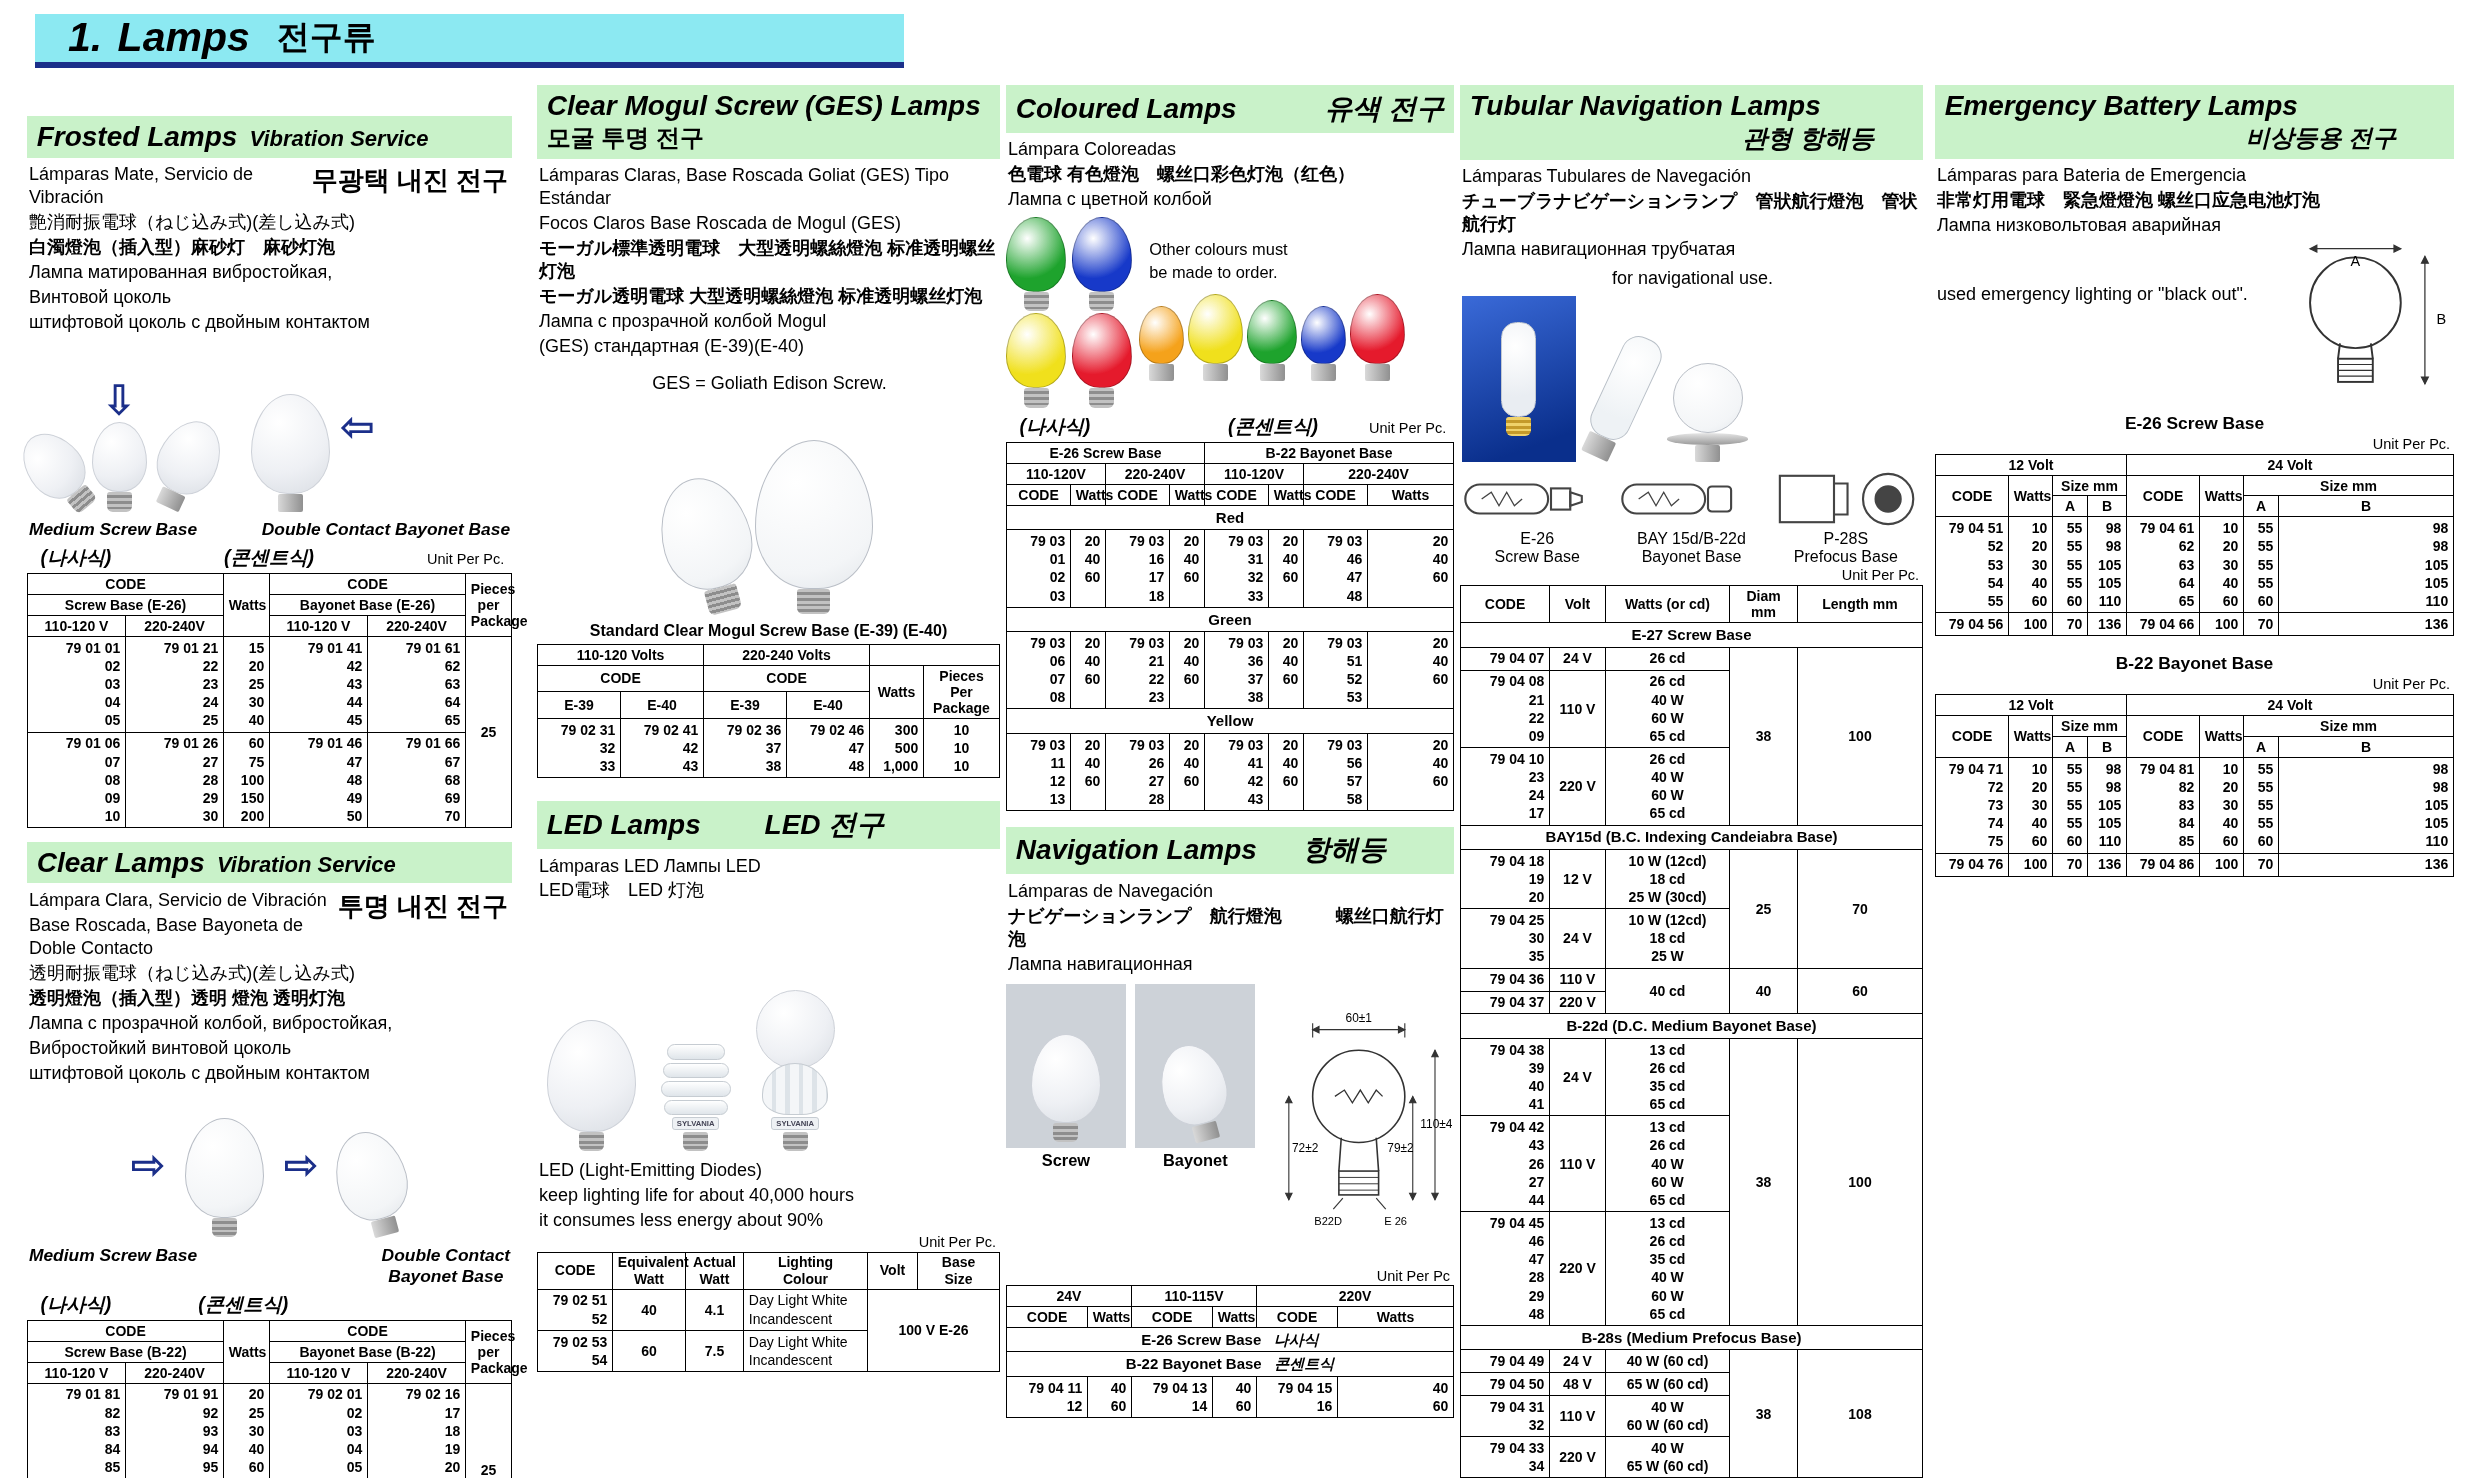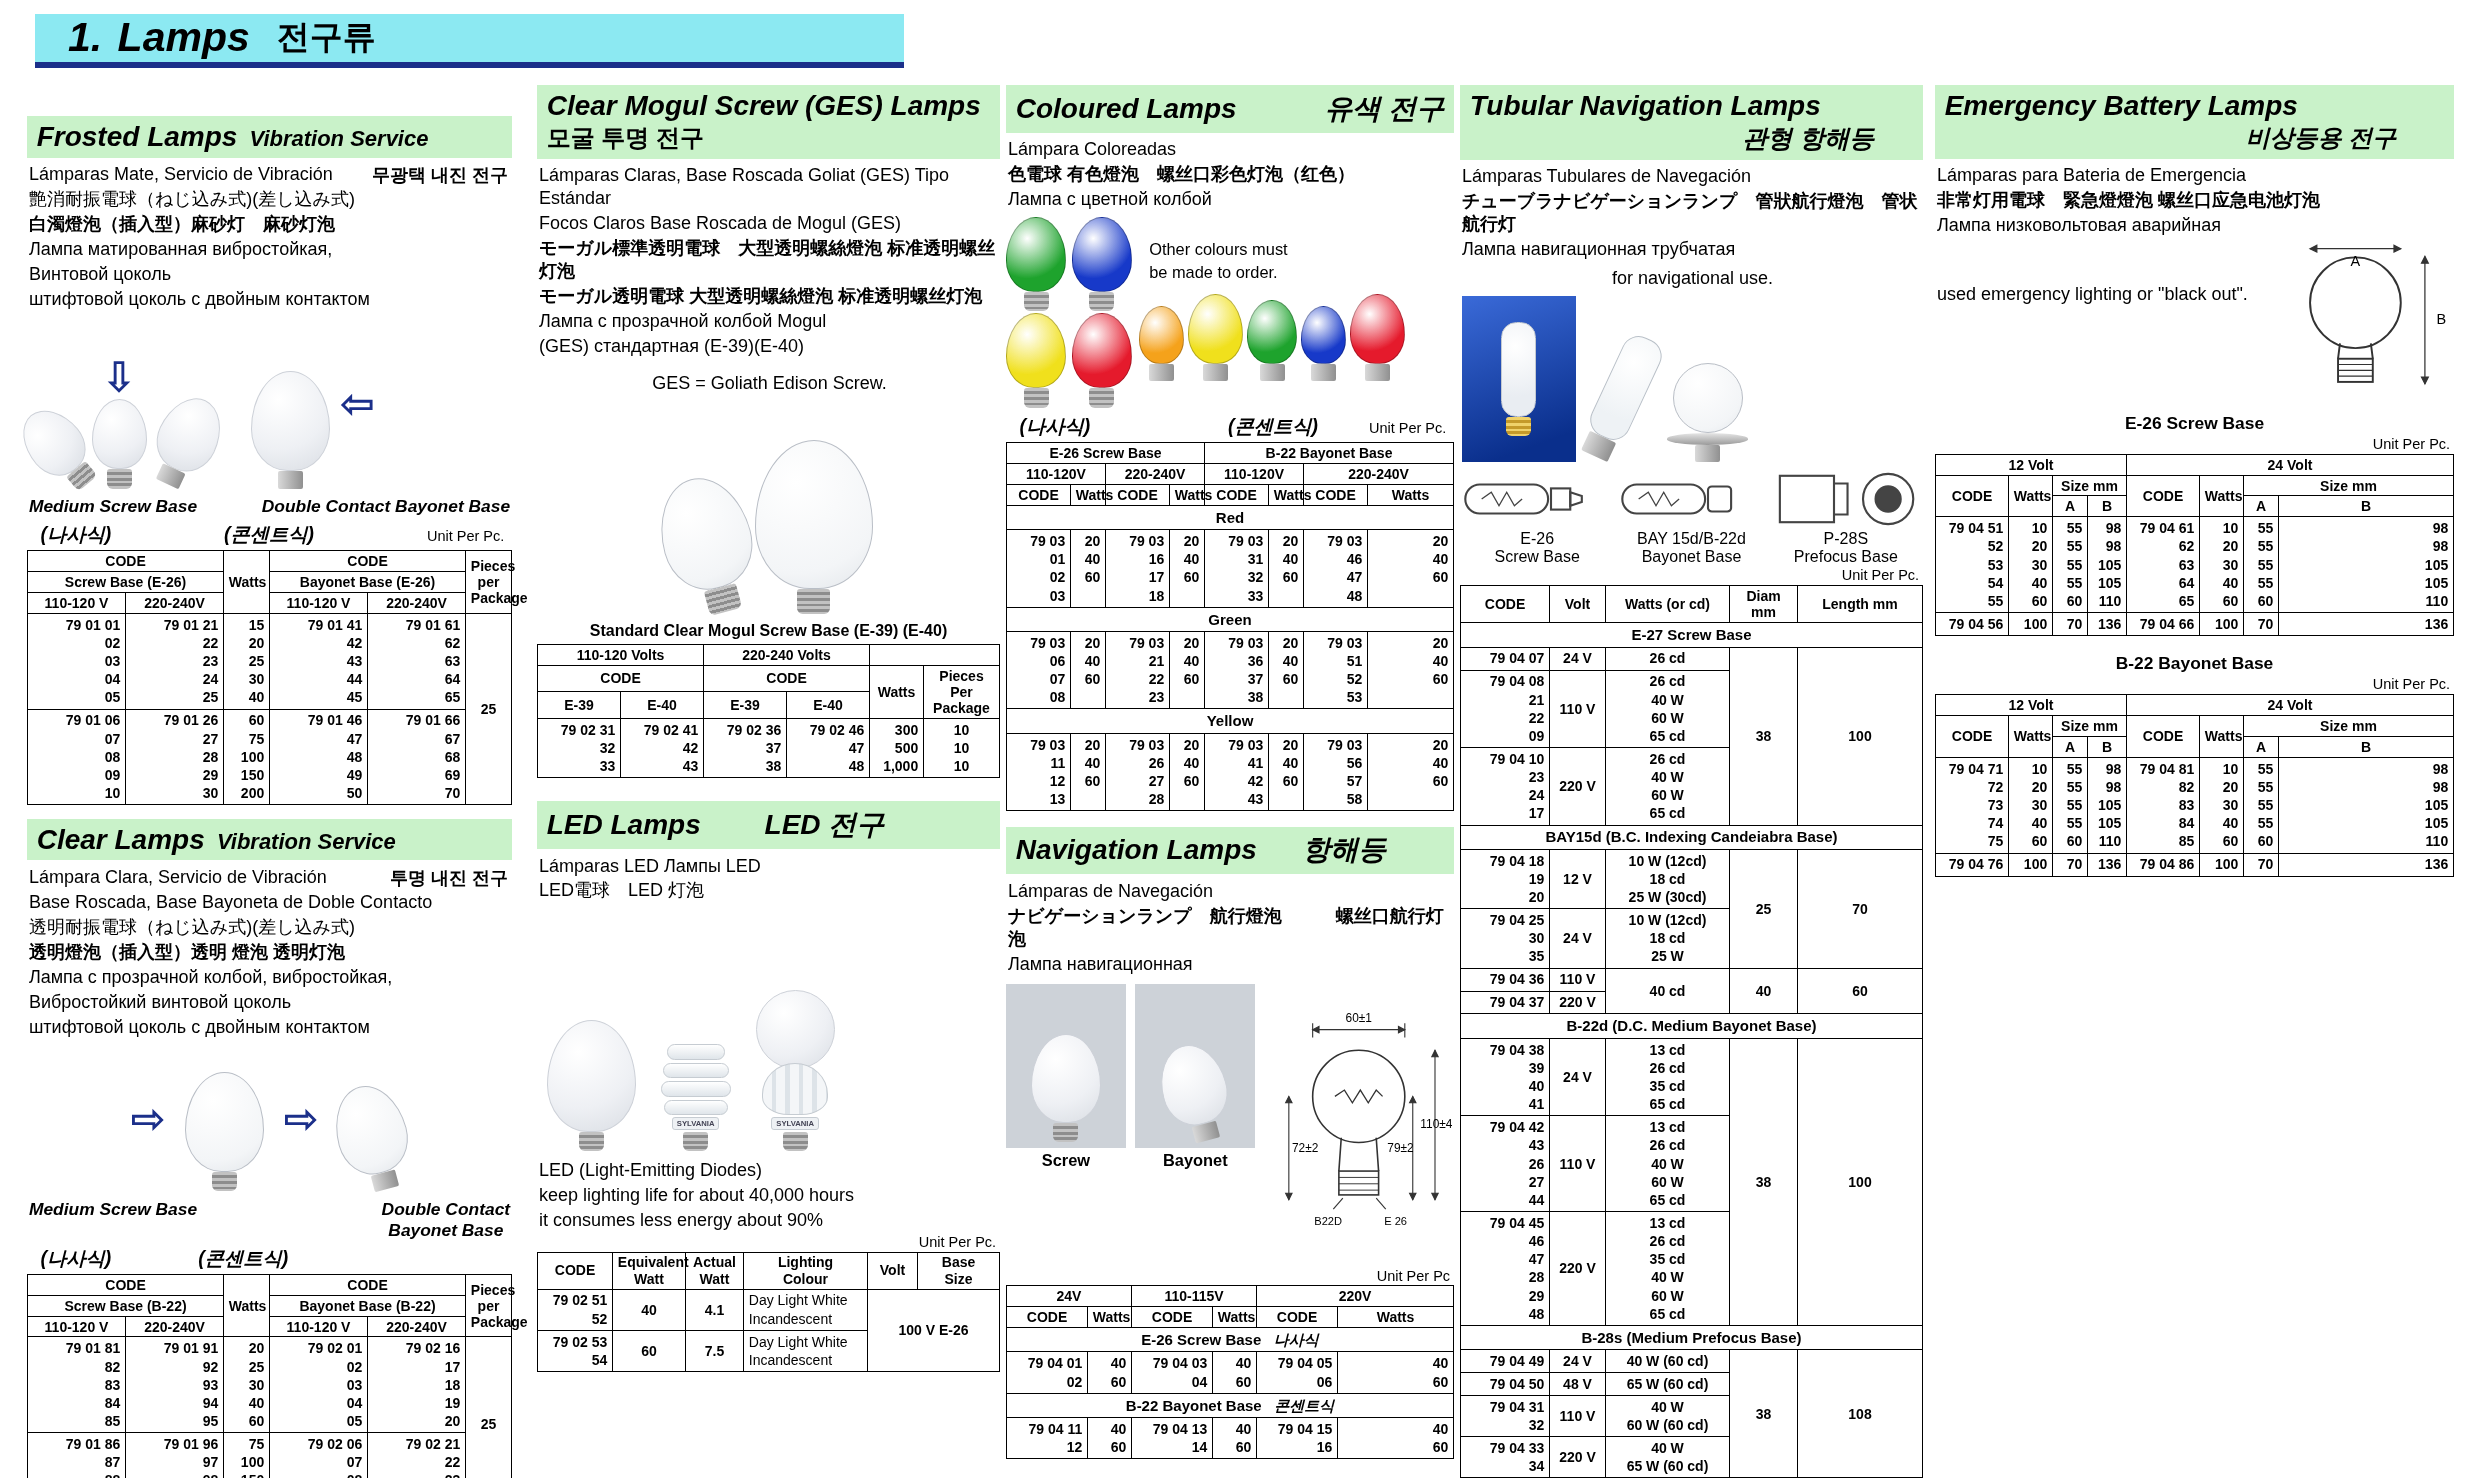--- a/index.html
+++ b/index.html
@@ -23,21 +23,21 @@
 
   
   .band{background:var(--band-green);padding:4.8px 9.7px;margin-bottom:5.8px;}
   .band .t{font-size:28px;font-weight:bold;font-style:italic;}
   .band .sub{font-size:22px;font-weight:bold;font-style:italic;margin-left:7.7px;}
   .band .ko{font-size:24px;font-weight:bold;}
   .band-row{display:flex;justify-content:space-between;align-items:baseline;}
 
   .desc{font-size:18px;line-height:1.28;margin:1.9px 0 1.9px 1.9px;}
   .desc.b{font-weight:bold;}
-  .kofloat{float:right;font-size:18px;font-weight:bold;margin-right:3.9px;}
+  .kofloat{float:right;font-size:26px;font-weight:bold;margin-right:3.9px;}
   .pre{white-space:pre-line;}
 
   
   table{border-collapse:collapse;width:100%;table-layout:fixed;}
   th,td{border:1.4px solid #000;padding:1.9px 4.8px;font-size:14px;line-height:1.3;
         white-space:pre-line;vertical-align:top;}
   th{font-weight:bold;text-align:center;vertical-align:middle;line-height:1.15;}
   td.code,td.w{text-align:right;font-weight:bold;}
   td.ctr{text-align:center;vertical-align:middle;font-weight:bold;}
   tr.secrow td{text-align:center;font-weight:bold;font-size:15px;padding:1.9px;}
@@ -784,34 +784,20 @@
         <th>CODE</th>
             <th>Watts</th>
         <th>CODE</th>
             <th>Watts</th>
         <th>CODE</th>
             <th>Watts</th>
       </tr>
       <tr class="secrow">
         <td colspan="6"><span>E-26 Screw Base</span>&nbsp;&nbsp;&nbsp;<span style="font-style:italic">나사식</span></td>
       </tr>
-      <tr>
-        <td class="code">79 04 01
-02</td>
-            <td class="w">40
-60</td>
-        <td class="code">79 04 03
-04</td>
-            <td class="w">40
-60</td>
-        <td class="code">79 04 05
-06</td>
-            <td class="w">40
-60</td>
-      </tr>
       <tr class="secrow">
         <td colspan="6"><span>B-22 Bayonet Base</span>&nbsp;&nbsp;&nbsp;<span style="font-style:italic">콘센트식</span></td>
       </tr>
       <tr>
         <td class="code">79 04 11
 12</td>
             <td class="w">40
 60</td>
         <td class="code">79 04 13
 14</td>

